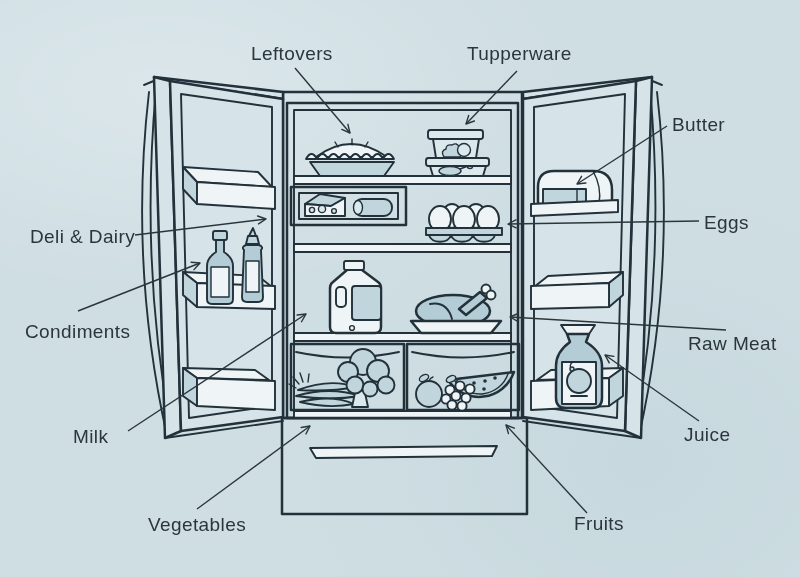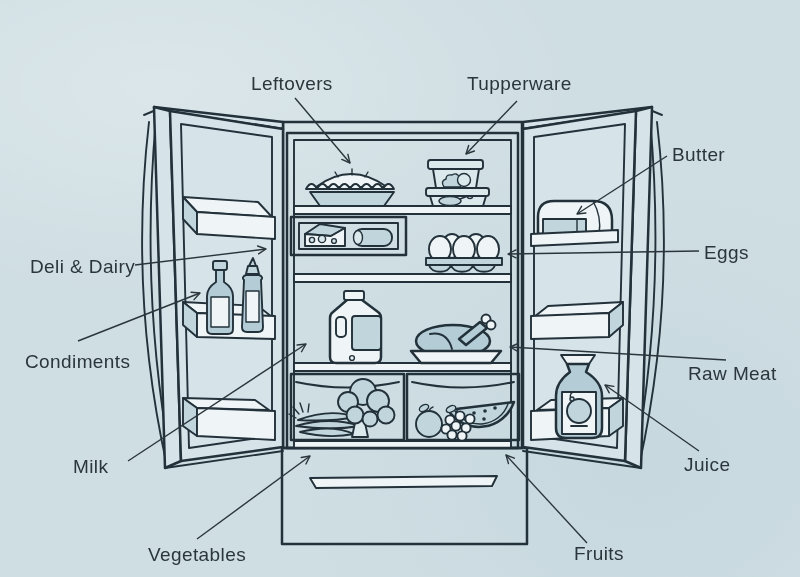--- a/index.html
+++ b/index.html
@@ -4,21 +4,21 @@
 <style>
   html,body{margin:0;padding:0;}
   body{
     width:800px;height:577px;overflow:hidden;
     background:
       radial-gradient(ellipse 600px 300px at 20% 15%, rgba(255,255,255,.25), rgba(255,255,255,0) 70%),
       radial-gradient(ellipse 500px 400px at 80% 80%, rgba(160,190,200,.18), rgba(160,190,200,0) 70%),
       var(--background,#cfdee3);
     font-family:"Liberation Sans",sans-serif;
   }
-  .stage{position:relative;width:800px;height:413px;margin-top:30px;}
+  .stage{position:relative;width:800px;height:413px;}
   svg{position:absolute;left:0;top:0;}
   .s  {stroke:var(--line);stroke-width:2.5;fill:none;stroke-linecap:round;stroke-linejoin:round;}
   .s2 {stroke:var(--line);stroke-width:1.9;fill:none;stroke-linecap:round;stroke-linejoin:round;}
   .t  {stroke:var(--line);stroke-width:1.4;fill:none;stroke-linecap:round;stroke-linejoin:round;}
   .fl {fill:var(--fill_light);}
   .fp {fill:var(--fill_panel);}
   .fm {fill:var(--fill_mid);}
   .fd {fill:var(--fill_dark);}
   .fw {fill:var(--fill_white);}
   .dot{fill:var(--line);stroke:none;}

